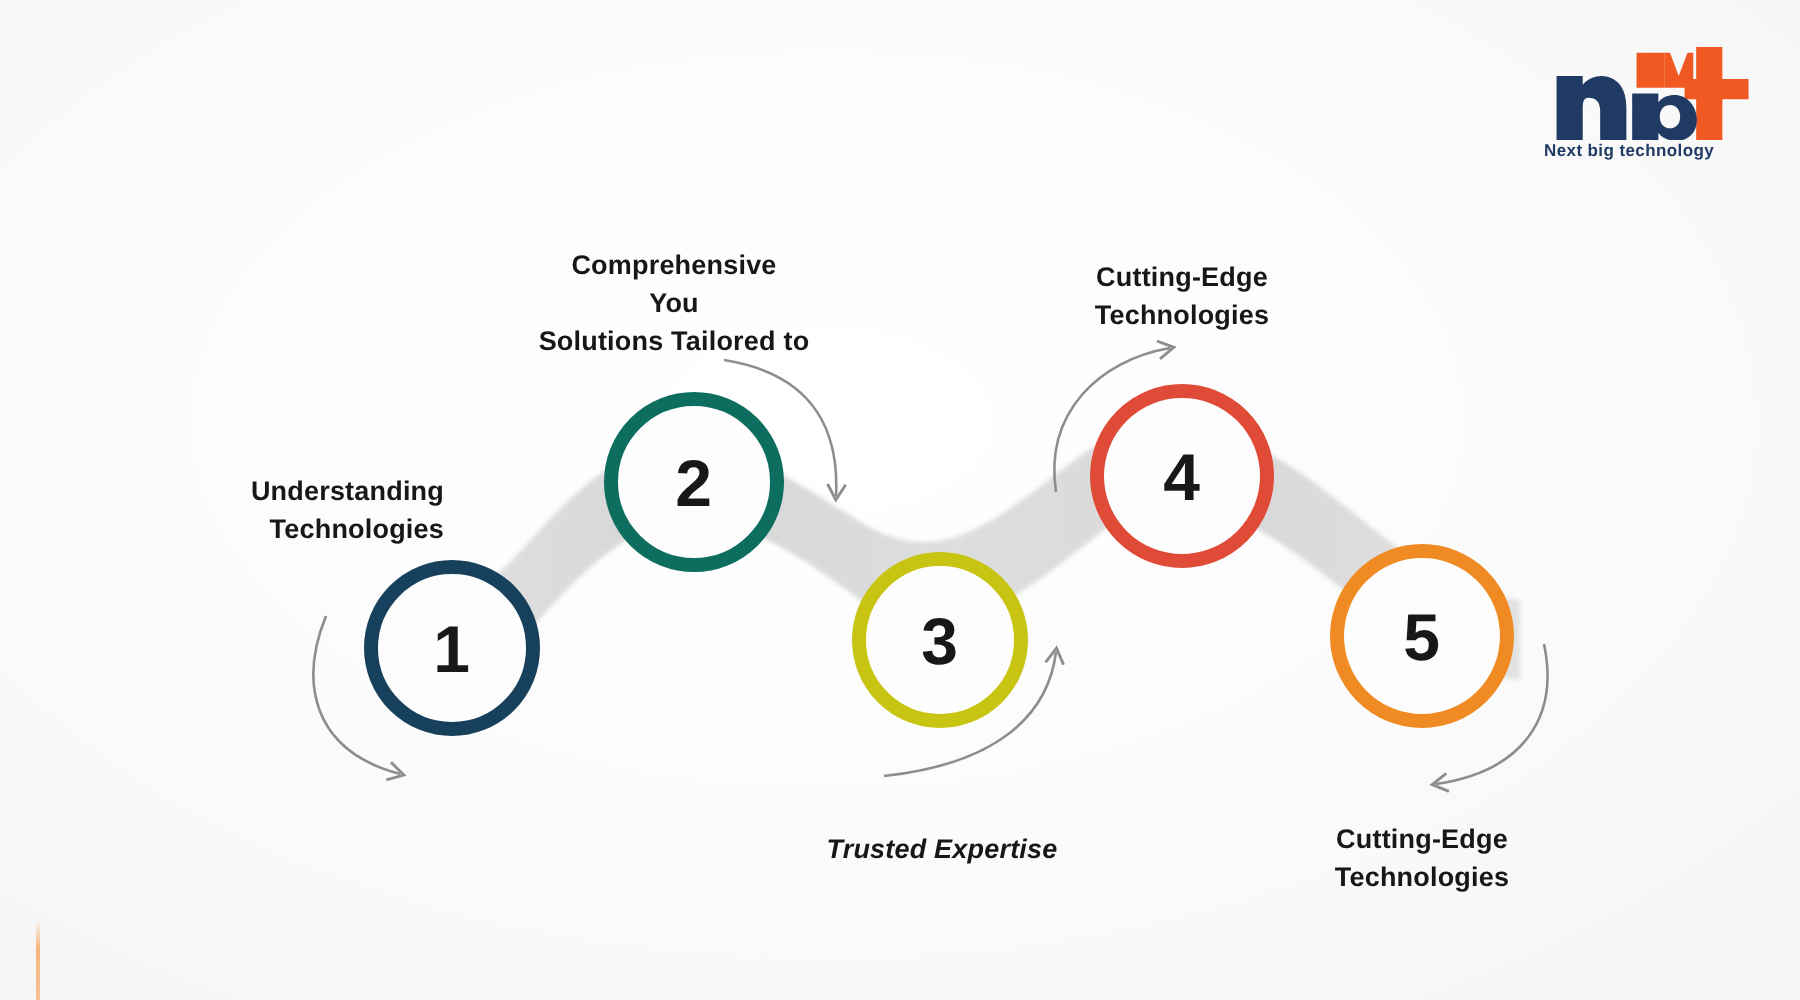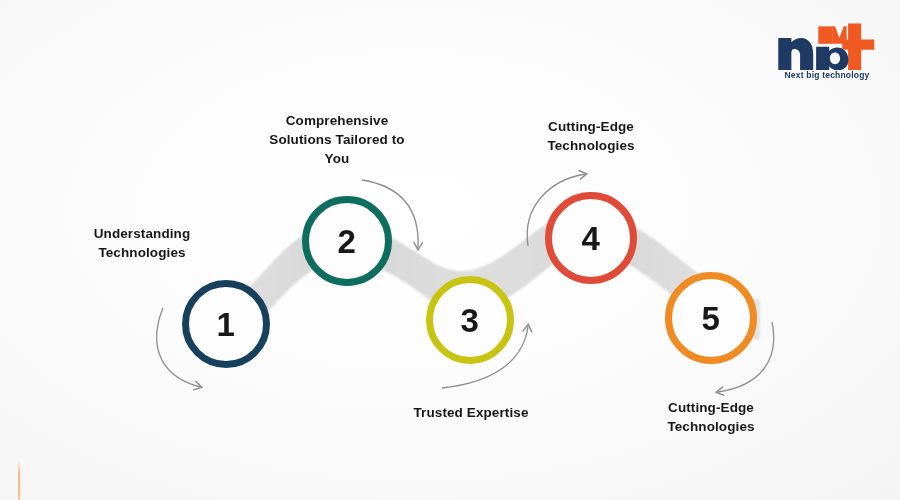--- a/index.html
+++ b/index.html
@@ -32,21 +32,21 @@
   .logo-mark {
     position: relative;
     width: 110px;
     height: 48px;
   }
   .logo-caption {
     position: absolute;
     left: 0;
     top: 48px;
     width: 110px;
-    text-align: center;
+    text-align: left;
     font-size: 8.5px;
     font-weight: 700;
     letter-spacing: .2px;
     color: #1f3b63;
     white-space: nowrap;
   }
   
   .ribbon {
     position: absolute;
     left: 0;
@@ -84,20 +84,21 @@
   }
   
   .step-label {
     position: absolute;
     text-align: center;
     font-size: 13.5px;
     font-weight: 700;
     line-height: 1.42;
     color: #17171a;
     letter-spacing: .1px;
+    margin-top: 12px;
   }
   .edge-tick {
     position: absolute;
     left: 18px;
     bottom: 0px;
     width: 1.5px;
     height: 40px;
     background: linear-gradient(to bottom, rgba(245,130,32,0) 0%, rgba(245,130,32,.55) 35%, rgba(245,130,32,.45) 100%);
   }
 </style>
@@ -149,38 +150,38 @@
     <path d="M 442 388 C 498 382, 524 358, 528 326" marker-end="url(#ah)"></path>
 
     <path d="M 528 246 C 522 206, 550 180, 585 174" marker-end="url(#ah)"></path>
 
     <path d="M 772 322 C 780 360, 760 386, 718 392" marker-end="url(#ah)"></path>
   </svg>
 
   <div class="step-node" style="left:182px; top:280px; width:88px; height:88px; border:7px solid #16405c;">
     <span class="step-num">1</span>
   </div>
-  <div class="step-label" style="left:62px; top:224px; width:160px;">
+  <div class="step-label" style="left:62px; top:224px; width:160px;text-align:right;">
     <div>Understanding</div>
     <div>Technologies</div>
   </div>
 
   <div class="step-node" style="left:302px; top:196px; width:90px; height:90px; border:7px solid #0d6e5f;">
     <span class="step-num">2</span>
   </div>
   <div class="step-label" style="left:244px; top:111px; width:186px;">
     <div>Comprehensive</div>
+    <div>You</div>
     <div>Solutions Tailored to</div>
-    <div>You</div>
   </div>
 
   <div class="step-node" style="left:426px; top:276px; width:88px; height:88px; border:7px solid #c8c412;">
     <span class="step-num">3</span>
   </div>
-  <div class="step-label" style="left:386px; top:403px; width:170px;">
+  <div class="step-label" style="left:386px; top:403px; width:170px;font-style:italic;">
     <div>Trusted Expertise</div>
   </div>
 
   <div class="step-node" style="left:545px; top:192px; width:92px; height:92px; border:7px solid #e04b38;">
     <span class="step-num">4</span>
   </div>
   <div class="step-label" style="left:513px; top:117px; width:156px;">
     <div>Cutting-Edge</div>
     <div>Technologies</div>
   </div>

